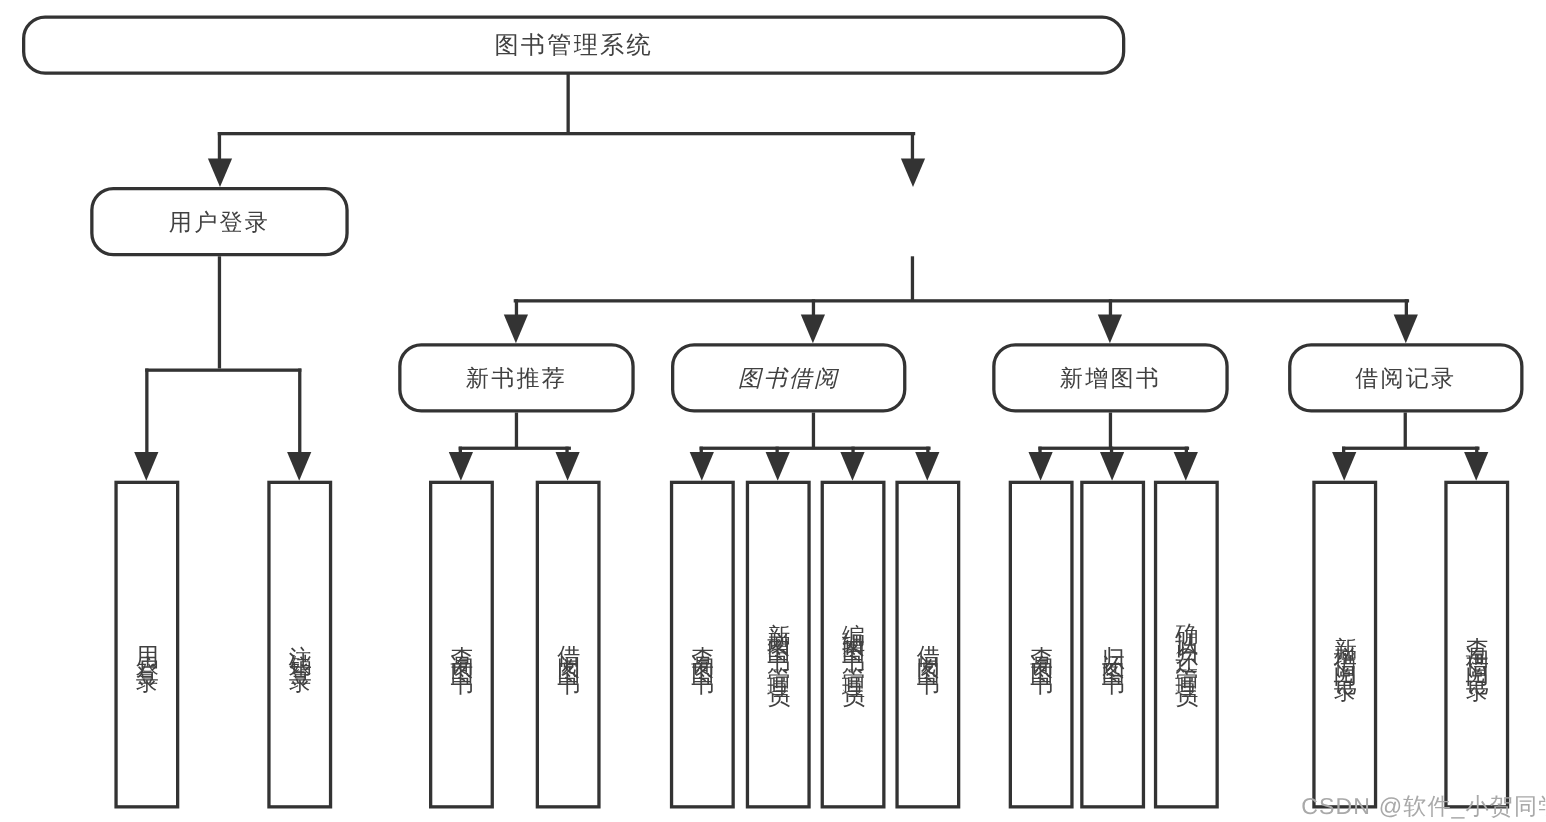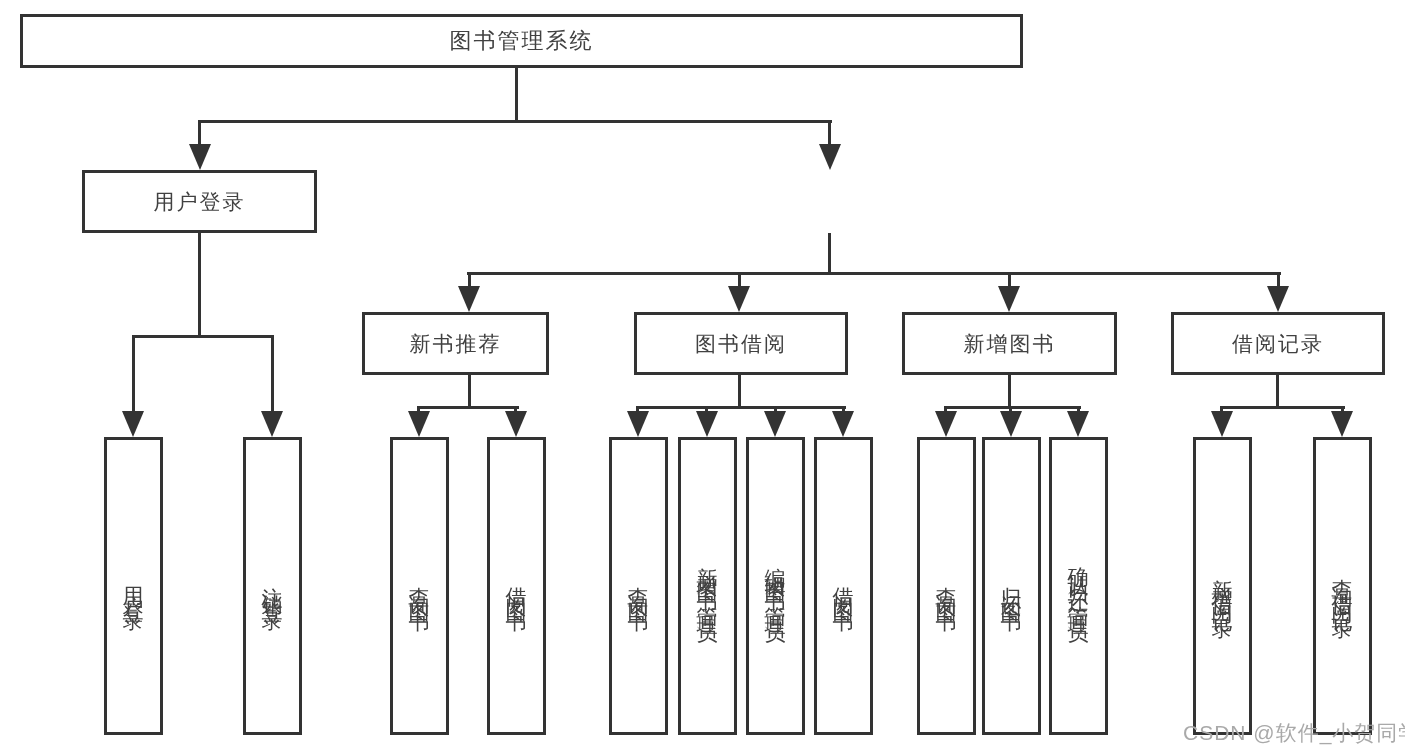--- a/index.html
+++ b/index.html
@@ -22,20 +22,21 @@
     box-sizing: border-box;
     display: flex;
     align-items: center;
     justify-content: center;
     color: #414141;
   }
   .hbox {
     font-size: 21px;
     letter-spacing: 2px;
     height: 63px;
+    border-radius: 21px;
   }
   .rootbox {
     font-size: 22px;
     letter-spacing: 2px;
   }
   .vbox {
     top: 437px;
     width: 59px;
     height: 298px;
   }
@@ -113,24 +114,24 @@
     <div class="vline" style="left:468px; top:272px; height:16px;"></div>
     <div class="arrow" style="left:458px; top:286px;"></div>
     <div class="vline" style="left:738px; top:272px; height:16px;"></div>
     <div class="arrow" style="left:728px; top:286px;"></div>
     <div class="vline" style="left:1008px; top:272px; height:16px;"></div>
     <div class="arrow" style="left:998px; top:286px;"></div>
     <div class="vline" style="left:1277px; top:272px; height:16px;"></div>
     <div class="arrow" style="left:1267px; top:286px;"></div>
   </div>
 
-  <div class="box hbox" style="left:362px; top:312px; width:187px;font-family:Liberation Mono, monospace;">
+  <div class="box hbox" style="left:362px; top:312px; width:215px;font-family:Liberation Mono, monospace;">
     <span>新书推荐</span>
   </div>
-  <div class="box hbox" style="left:634px; top:312px; width:214px;">
+  <div class="box hbox" style="left:610px; top:312px; width:214px;font-style:italic;">
     <span>图书借阅</span>
   </div>
   <div class="box hbox" style="left:902px; top:312px; width:215px;">
     <span>新增图书</span>
   </div>
   <div class="box hbox" style="left:1171px; top:312px; width:214px;">
     <span>借阅记录</span>
   </div>
 
   <div>

